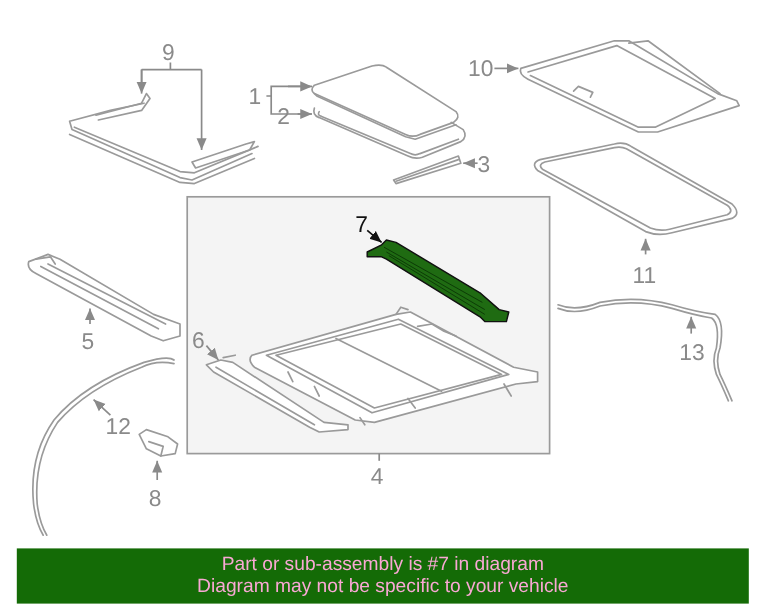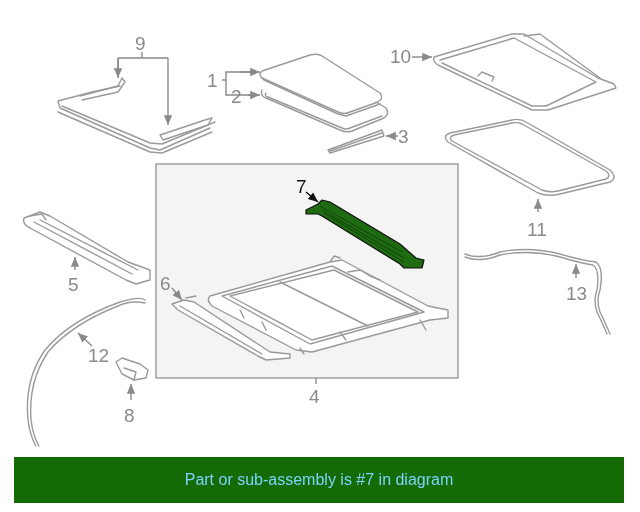--- a/index.html
+++ b/index.html
@@ -5,21 +5,21 @@
   html, body { margin:0; padding:0; background:#ffffff; }
   body { width:640px; height:512px; position:relative; overflow:hidden; font-family:"Liberation Sans", sans-serif; }
   #diagram { position:absolute; left:0; top:0; width:640px; height:455px; }
   .callout { font-family:"Liberation Sans", sans-serif; font-size:19px; fill:#8a8a8a; }
   .callout-active { fill:#111111; }
   .part { fill:none; stroke:#9a9a9a; stroke-width:1.4; stroke-linejoin:round; stroke-linecap:round; }
   .part-fill { fill:#ffffff; stroke:#9a9a9a; stroke-width:1.4; stroke-linejoin:round; }
   .leader { fill:none; stroke:#8a8a8a; stroke-width:1.4; }
   .leader-active { fill:none; stroke:#111111; stroke-width:1.4; }
   #banner { position:absolute; left:14px; top:457px; width:610px; height:46px; background:#146b06; display:flex; flex-direction:column; align-items:center; justify-content:center; }
-  #banner span { display:block; color:#7dd3fc; font-size:16px; line-height:18px; font-family:"Liberation Sans", sans-serif; }
+  #banner span { display:block; color:#f9a8d4; font-size:16px; line-height:18px; font-family:"Liberation Sans", sans-serif; }
 </style>
 </head>
 <body>
 
 <svg id="diagram" viewBox="0 0 640 455" xmlns="http://www.w3.org/2000/svg">
   <defs>
     <marker id="arrG" markerWidth="8" markerHeight="8" refX="7" refY="4" orient="auto">
       <path d="M0,1 L7,4 L0,7 z" fill="#8a8a8a"></path>
     </marker>
     <marker id="arrK" markerWidth="8" markerHeight="8" refX="7" refY="4" orient="auto">
@@ -122,13 +122,14 @@
   <g>
     <path d="M306,210 L318,204 L322,200 L330,202 L400,244 L416,258 L424,260 L422,268 L404,268 L400,264 L322,216 L318,214 L306,214 z" fill="#1f6b12" stroke="#111" stroke-width="1.2" stroke-linejoin="round"></path>
     <path d="M320,206 L402,252 M322,210 L404,258 M324,213 L404,262" fill="none" stroke="#0c3a06" stroke-width="0.8"></path>
   </g>
   <line class="leader-active" x1="306" y1="192" x2="318" y2="202" marker-end="url(#arrK)"></line>
   <text class="callout callout-active" x="296" y="193">7</text>
 </svg>
 
 <div id="banner">
   <span>Part or sub-assembly is #7 in diagram</span>
+  <span>Diagram may not be specific to your vehicle</span>
 </div>
 
 </body></html>

